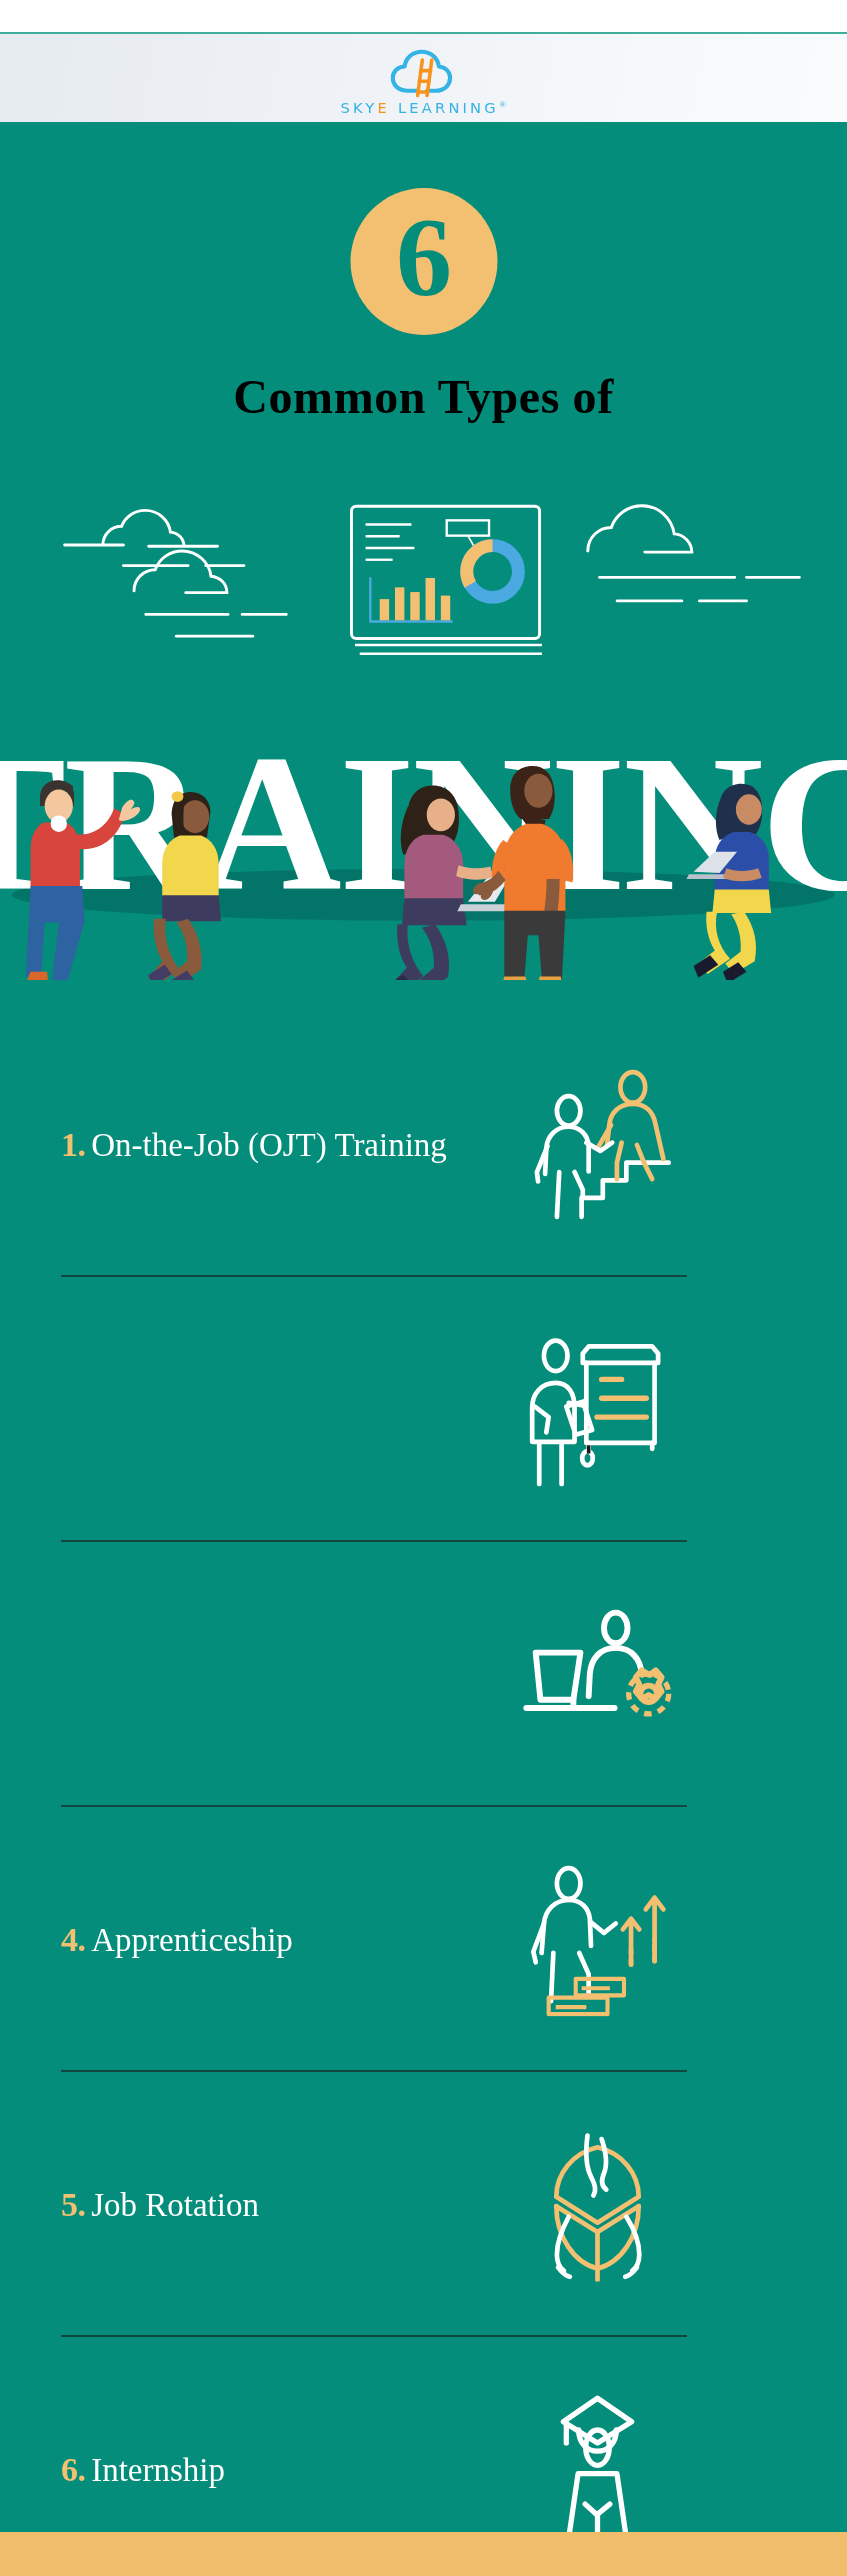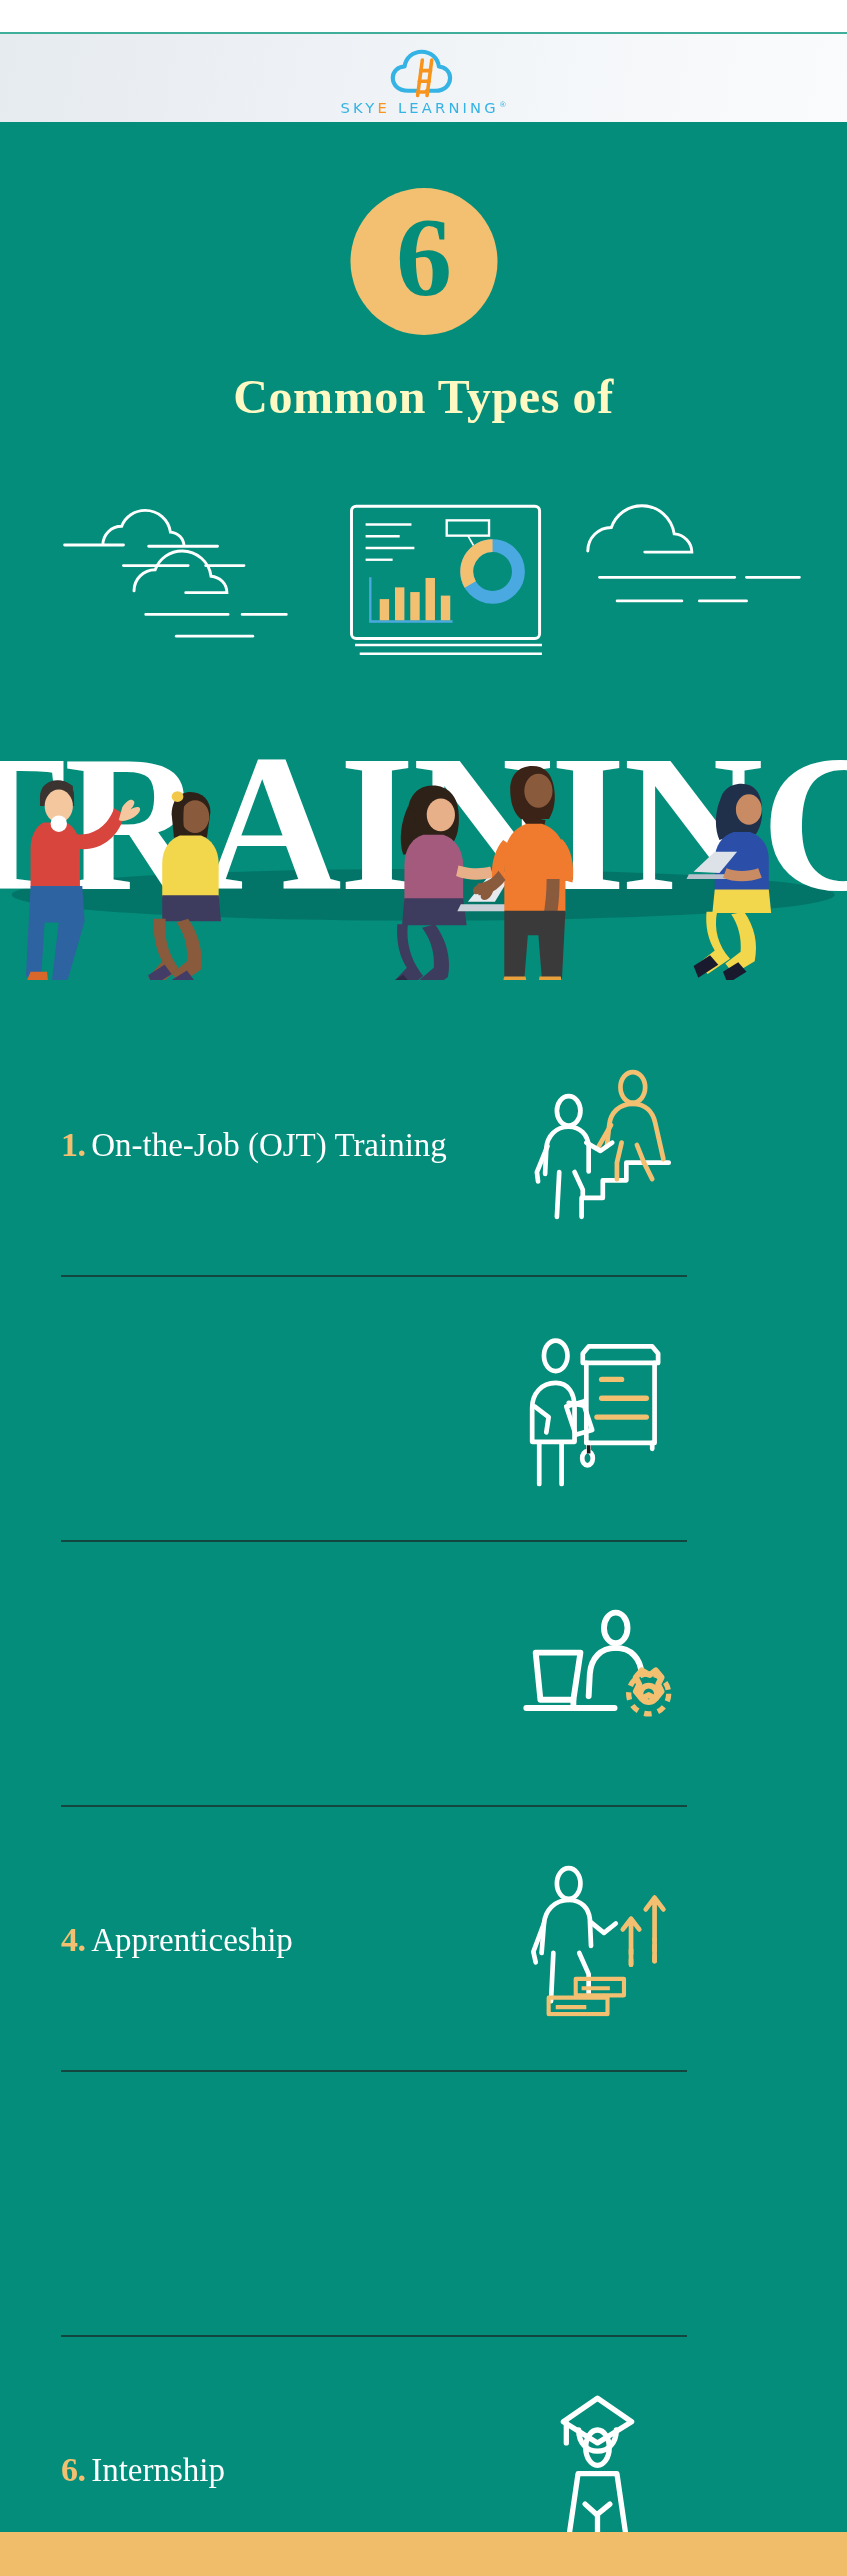--- a/index.html
+++ b/index.html
@@ -48,21 +48,21 @@
   #badge-num {
     font-family:"Liberation Serif", serif; font-weight:700;
     font-size:112px; color:#048D7B; line-height:1;
     margin-top:-8.2px; letter-spacing:-1.2px;
   }
 
   
   #heading {
     position:absolute; left:0; top:247px; width:847px; text-align:center;
     font-family:"Liberation Serif", serif; font-weight:700;
-    font-size:48px; color:#fef9c3; letter-spacing:0.6px;
+    font-size:48px; color:#000000; letter-spacing:0.6px;
   }
 
   
   #illus {
     position:absolute; left:0; top:329px; width:847px; height:529px;
   }
   #illus svg { display:block; width:847px; height:529px; }
 
   
   #list {
@@ -396,20 +396,43 @@
               <path d="M242 166 l0 -108 M242 58 l-15 20 M242 58 l15 20"></path>
               <path d="M242 166 l0 -38" stroke-dasharray="9 9"></path>
             </g>
           </svg>
         </div>
       </div>
       <div class="divider"></div>
     </div>
 
     <div class="row">
+      <div class="row-inner">
+        <div class="row-label">
+          <span class="row-num">5.</span><span class="row-text">Job Rotation</span>
+        </div>
+        <div class="row-icon">
+          <svg viewBox="0 0 290 260" xmlns="http://www.w3.org/2000/svg">
+            <g fill="none" stroke="#F2C070" stroke-width="8" stroke-linecap="round" stroke-linejoin="round">
+              <path d="M145 32 c-42 10 -70 44 -70 84 l70 44 l70 -44 c0 -40 -28 -74 -70 -84z"></path>
+              <path d="M75 132 l70 44 l0 82"></path>
+              <path d="M215 132 l-70 44"></path>
+              <path d="M75 132 c0 52 30 96 70 106 c40 -10 70 -54 70 -106"></path>
+            </g>
+            <g fill="none" stroke="#ffffff" stroke-width="8" stroke-linecap="round" stroke-linejoin="round">
+              <path d="M128 12 c-4 30 -2 54 6 70 c6 12 10 22 4 32"></path>
+              <path d="M152 18 c8 24 10 44 4 58 c-6 14 -4 22 4 28"></path>
+              <path d="M96 150 c-12 22 -20 44 -20 64 c0 12 4 22 12 28"></path>
+              <path d="M78 236 c6 8 12 14 20 16"></path>
+              <path d="M194 150 c14 22 22 44 22 64 c0 12 -4 22 -12 28"></path>
+              <path d="M212 236 c-6 8 -12 14 -20 16"></path>
+            </g>
+          </svg>
+        </div>
+      </div>
       <div class="divider"></div>
     </div>
 
     <div class="row">
       <div class="row-inner">
         <div class="row-label">
           <span class="row-num">6.</span><span class="row-text">Internship</span>
         </div>
         <div class="row-icon">
           <svg viewBox="0 0 290 260" xmlns="http://www.w3.org/2000/svg">

